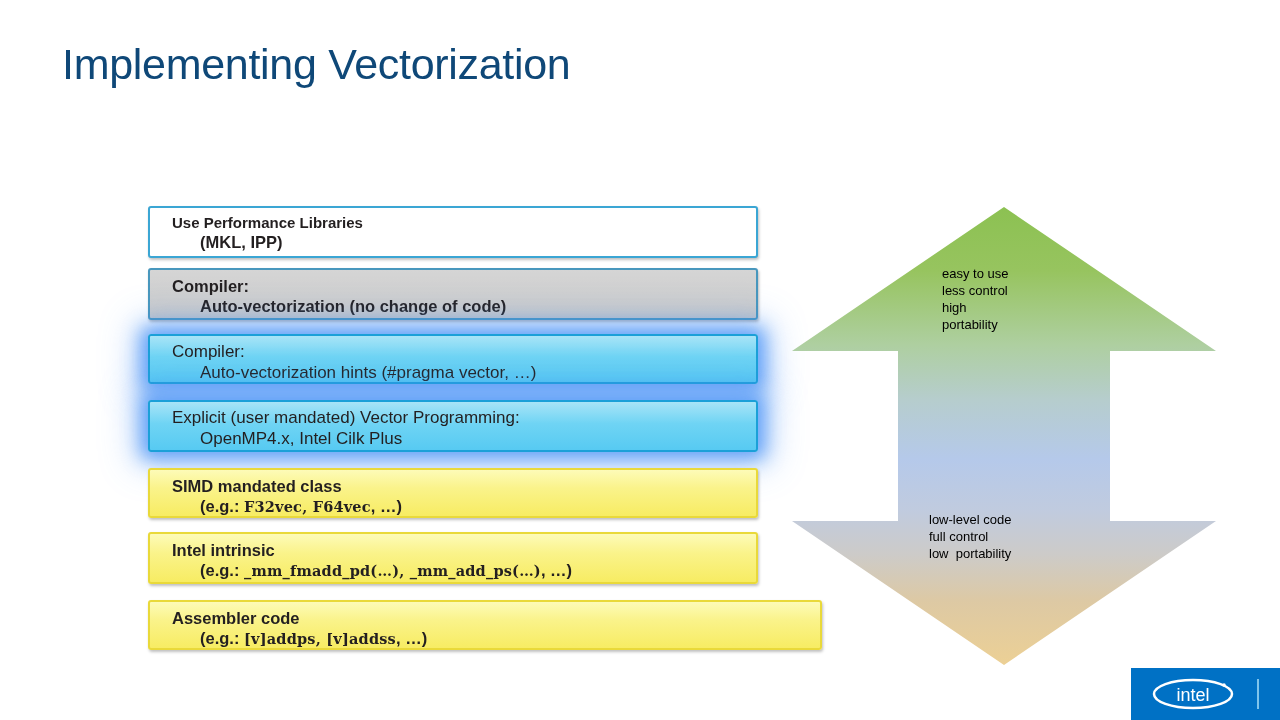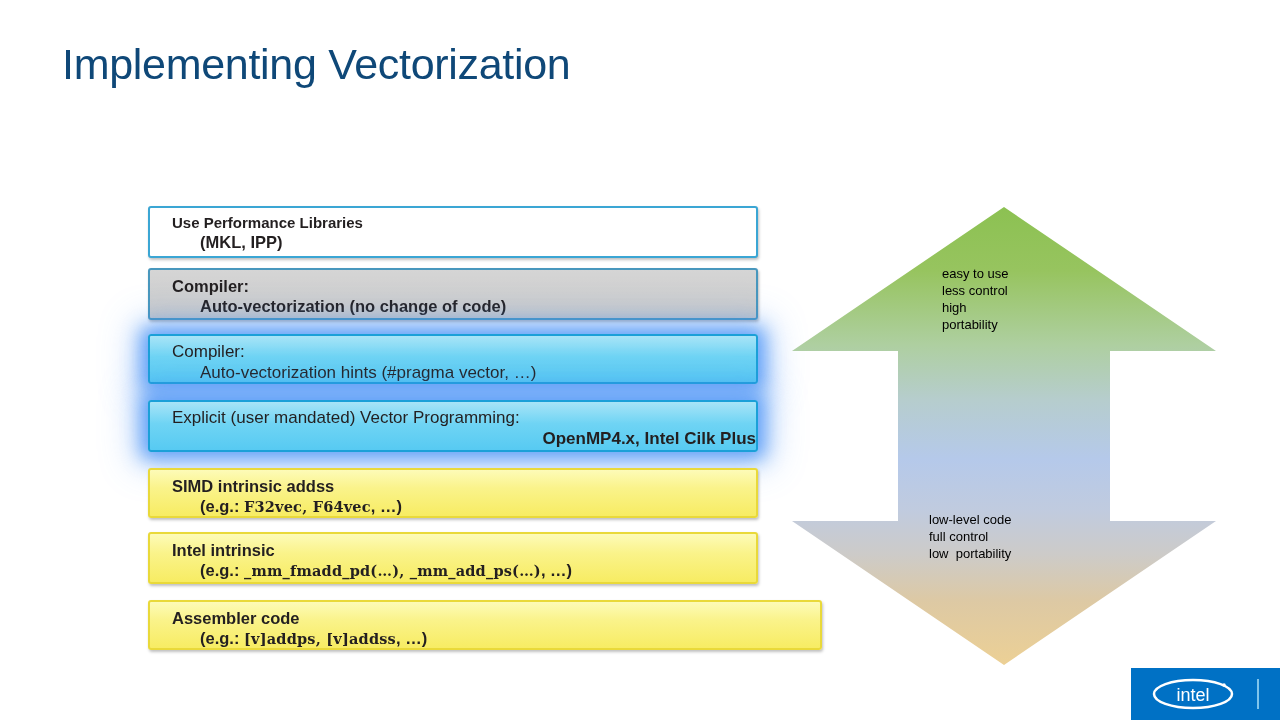--- a/index.html
+++ b/index.html
@@ -77,21 +77,21 @@
 
   
   .box-cyan {
     background: linear-gradient(180deg,#a8e4f7 0%, #6fd4f4 45%, #57caf2 100%);
     border: 2px solid #1ba0d8;
     box-shadow: 0 0 18px 7px rgba(64,142,246,0.75),
                 0 0 34px 14px rgba(80,150,245,0.35);
   }
   .box-cyan .box-line1 { font-weight: 400; font-size: 17px; }
   .box-cyan .box-line2 { font-weight: 400; font-size: 17px; }
-  .box-cyan .box-line2.bold { font-weight: bold; text-align: right; }
+  .box-cyan .box-line2.bold { font-weight: normal; }
 
   
   .box-yellow {
     background: linear-gradient(180deg,#fdfbb8 0%, #faf38a 40%, #f7ec63 100%);
     border: 2px solid #e9d93a;
     box-shadow: 1px 2px 3px rgba(0,0,0,0.25);
   }
   .box-yellow .box-line1 { font-weight: bold; font-size: 16.5px; }
   .box-yellow .box-line2 { font-weight: bold; font-size: 16.5px; }
 
@@ -171,21 +171,21 @@
       <span class="box-line1">Compiler:</span>
       <span class="box-line2">Auto-vectorization hints (#pragma vector, …)</span>
     </div>
 
     <div class="stack-box box-cyan" style="top:194px; height:52px; width:610px;">
       <span class="box-line1">Explicit (user mandated) Vector Programming:</span>
       <span class="box-line2 bold">OpenMP4.x, Intel Cilk Plus</span>
     </div>
 
     <div class="stack-box box-yellow" style="top:262px; height:50px; width:610px;">
-      <span class="box-line1">SIMD intrinsic addss</span>
+      <span class="box-line1">SIMD mandated class</span>
       <span class="box-line2"><span>(e.g.: </span><span class="code">F32vec, F64vec</span><span>, …)</span></span>
     </div>
 
     <div class="stack-box box-yellow" style="top:326px; height:52px; width:610px;">
       <span class="box-line1">Intel intrinsic</span>
       <span class="box-line2"><span>(e.g.: </span><span class="code">_mm_fmadd_pd(…), _mm_add_ps(…)</span><span>, …)</span></span>
     </div>
 
     <div class="stack-box box-yellow" style="top:394px; height:50px; width:674px;">
       <span class="box-line1">Assembler code</span>

